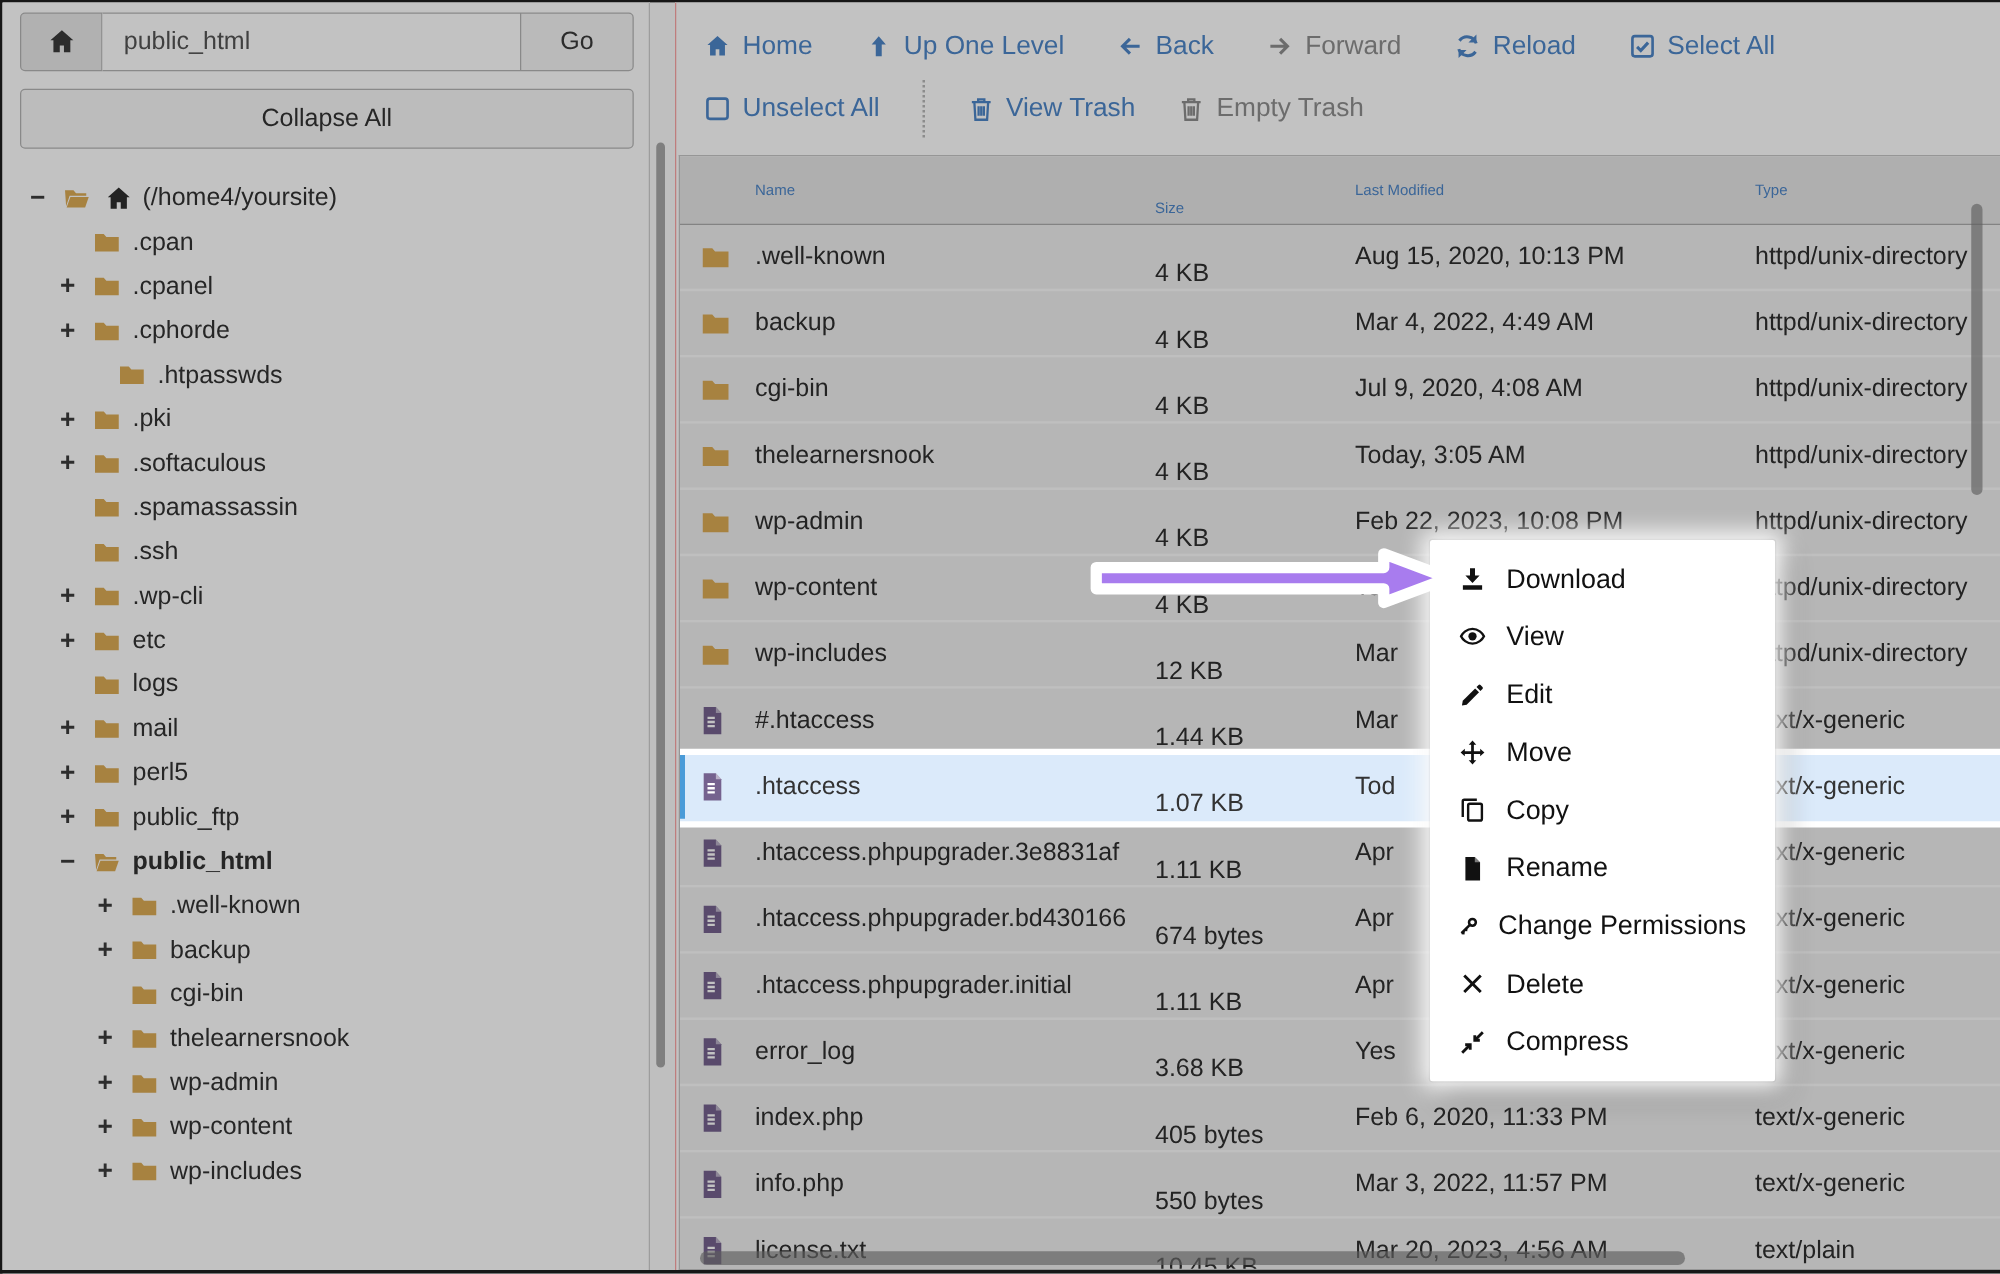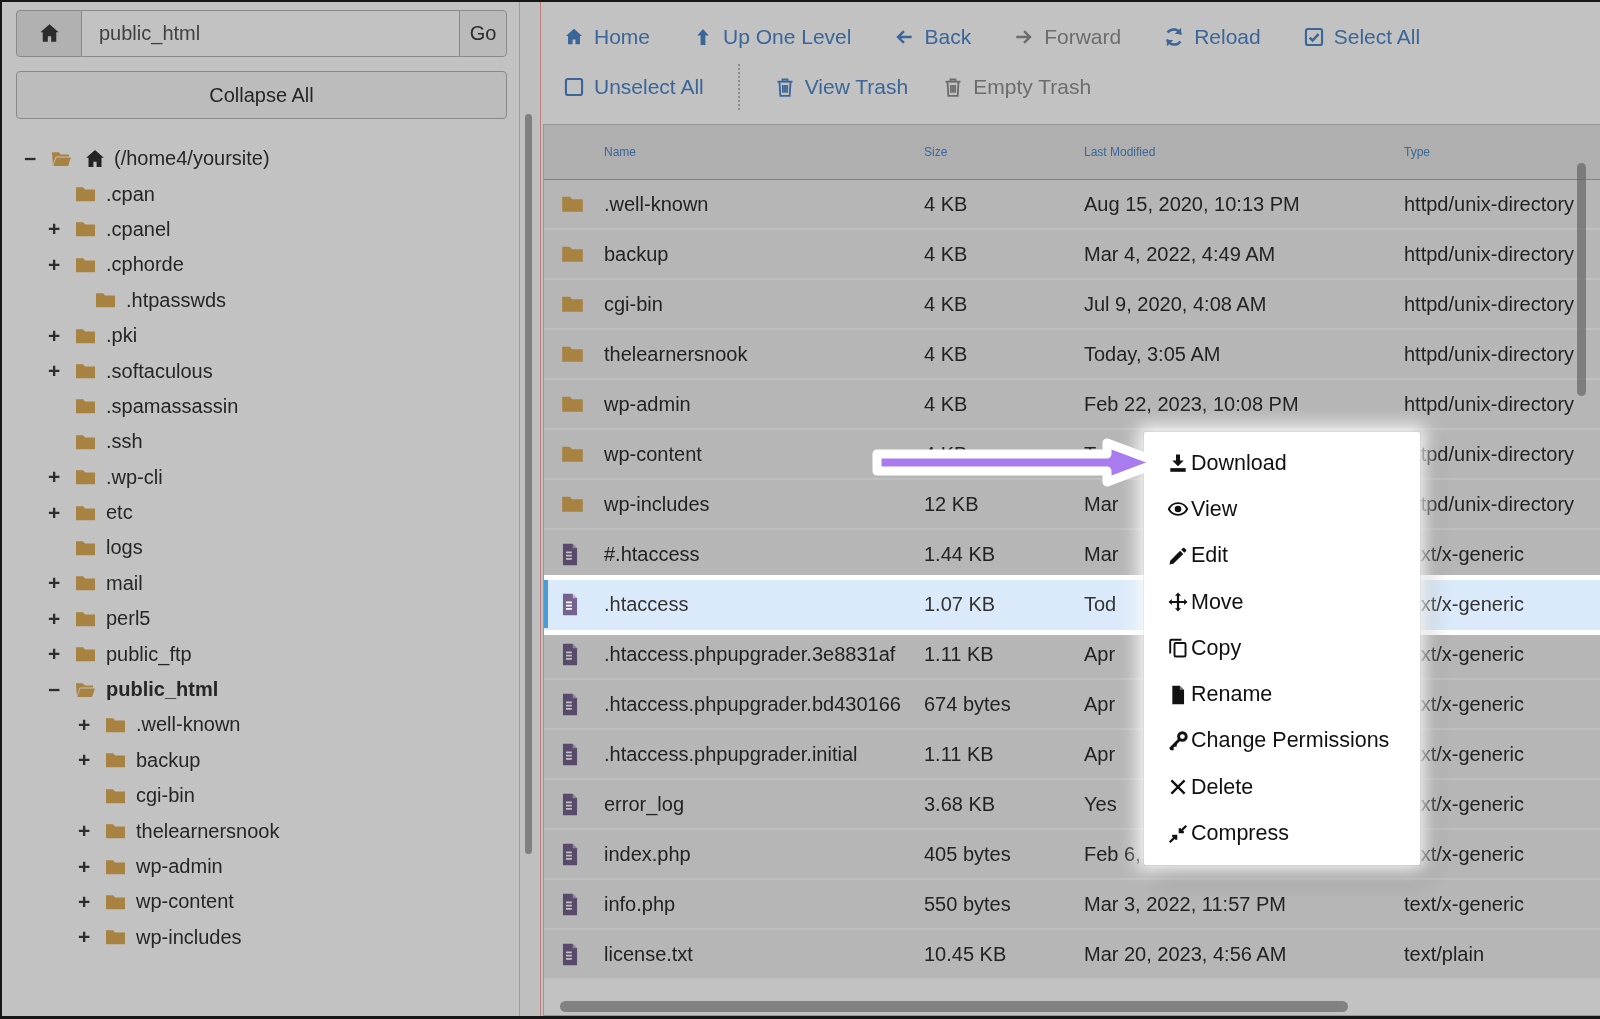--- a/index.html
+++ b/index.html
@@ -7,21 +7,21 @@
        font-family:"Liberation Sans",sans-serif;box-sizing:border-box;
        border-top:2px solid #161616;border-left:2px solid #161616;border-bottom:3px solid #161616;}
   
   .sidebar{position:absolute;left:0;top:0;width:517px;height:100%;background:#fff;border-right:1px solid #cfcfcf;}
   .pathbar{position:absolute;left:14px;top:8px;right:12px;height:47px;display:flex;}
   .home-btn{width:64px;background:#e9e9e9;border:1px solid #b5b5b5;border-radius:4px 0 0 4px;
             display:flex;align-items:center;justify-content:center;color:#3a3a3a;cursor:pointer;}
   .home-btn .ico{width:25px;height:25px;}
   .path-input{flex:1;min-width:0;border:1px solid #b5b5b5;border-left:none;border-right:none;
               font:20px "Liberation Sans",sans-serif;color:#555;padding:0 17px;background:#fff;outline:none;}
-  .go-btn{width:48px;background:#f5f5f5;border:1px solid #b5b5b5;border-radius:0 4px 4px 0;
+  .go-btn{width:91px;background:#f5f5f5;border:1px solid #b5b5b5;border-radius:0 4px 4px 0;
           font:20px "Liberation Sans",sans-serif;color:#3a3a3a;cursor:pointer;}
   .collapse-btn{position:absolute;left:14px;top:69px;right:12px;height:48px;background:#f7f7f7;
           border:1px solid #b5b5b5;border-radius:4px;font:20px "Liberation Sans",sans-serif;color:#333;cursor:pointer;}
   .tree{position:absolute;left:0;top:139px;right:10px;bottom:0;overflow:hidden;}
   .tree-row{display:flex;align-items:center;height:35.4px;color:#333;font-size:20px;white-space:nowrap;cursor:pointer;}
   .tree-row.bold .lbl{font-weight:700;}
   .tree-row .exp{width:24px;text-align:left;font-weight:700;color:#3c3c3c;font-size:21px;flex:none;}
   .tree-row .tree-ico{width:27px;height:24px;flex:none;margin-right:7px;color:#dcab55;}
   .tree-row .tree-home{width:26px;height:24px;flex:none;margin-right:6px;color:#2f2f2f;}
   .ico{display:inline-flex;}
@@ -35,40 +35,40 @@
   .tb-item .ico{width:22px;height:22px;}
   .tb-item.disabled{color:#8f8f8f;cursor:default;}
   .tb-sep{align-self:stretch;border-left:2px dotted #b9b9b9;margin:3px 0;}
   
   .filetable{position:absolute;left:2px;top:122px;right:0;bottom:0;background:#fff;
              border:1px solid #c5c5c5;border-right:none;box-sizing:border-box;overflow:hidden;}
   .ft-head{display:flex;align-items:center;height:54px;background:#e7e7e7;border-bottom:1px solid #adadad;
            color:#4e86c8;font-size:12px;}
   .c-ico{width:60px;flex:none;box-sizing:border-box;padding-left:13px;display:flex;align-items:center;}
   .c-name{width:320px;flex:none;box-sizing:border-box;padding-right:20px;word-break:break-all;line-height:25px;}
-  .c-size{width:160px;flex:none;}
+  .c-size{width:160px;flex:none;margin-top:28px;}
   .c-mod{width:320px;flex:none;white-space:nowrap;overflow:hidden;}
   .c-type{flex:1;min-width:0;white-space:nowrap;overflow:hidden;}
   .ft-row{display:flex;align-items:center;min-height:48px;background:#f0f0f0;border-bottom:2px solid #fbfbfb;
           color:#2e2e2e;font-size:20px;cursor:pointer;}
   .ft-row .c-name{padding-top:11px;padding-bottom:11px;}
   .ft-row .ico-folder{width:31px;height:26px;color:#dcab55;}
   .ft-row .ico-file{width:26px;height:31px;color:#75628e;}
   .ft-row.selected{position:relative;z-index:60;background:#dbeafa;color:#333;
           box-shadow:0 0 0 5px #ffffff, inset 4px 0 0 #4a9bd8;border-bottom-color:transparent;}
   
   .vscroll-tree{position:absolute;left:523px;top:112px;width:7px;height:740px;background:#a8a8a8;border-radius:4px;}
   .vscroll-table{position:absolute;left:1575px;top:161px;width:9px;height:233px;background:rgba(125,125,125,.65);border-radius:5px;}
   .hscroll{position:absolute;left:558px;top:999px;width:788px;height:11px;background:rgba(125,125,125,.65);border-radius:6px;}
   
   .dim{position:absolute;inset:0;background:rgba(0,0,0,0.24);z-index:40;pointer-events:none;}
   
   .ctx{position:absolute;left:1142px;top:430px;width:276px;z-index:70;background:#fff;padding:8px 0;border-radius:2px;
        box-shadow:0 0 0 1px rgba(0,0,0,.05), 0 0 18px 6px rgba(255,255,255,.95), 9px 12px 22px rgba(0,0,0,.22);}
-  .ctx-item{display:flex;align-items:center;gap:2px;height:46.3px;padding:0 23px;font-size:21.5px;color:#111;
+  .ctx-item{display:flex;align-items:center;gap:16px;height:46.3px;padding:0 23px;font-size:21.5px;color:#111;
        white-space:nowrap;cursor:pointer;}
   .ctx-item .ico{width:22px;height:22px;color:#111;}
   
   .arrow{position:absolute;left:845px;top:428px;z-index:80;pointer-events:none;}
 </style>
 </head>
 <body>
 
 <div class="app">
 

